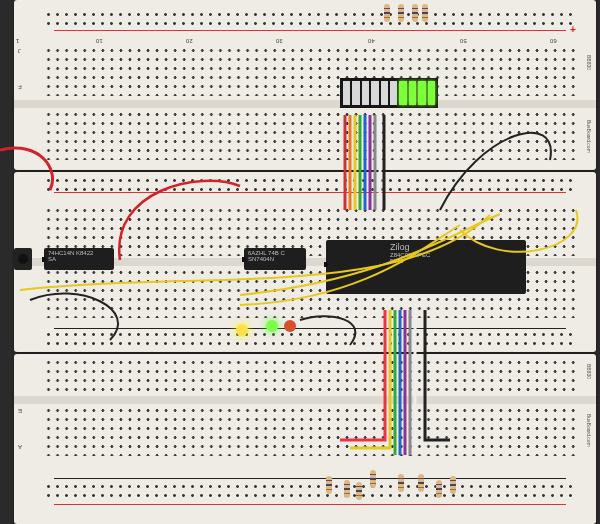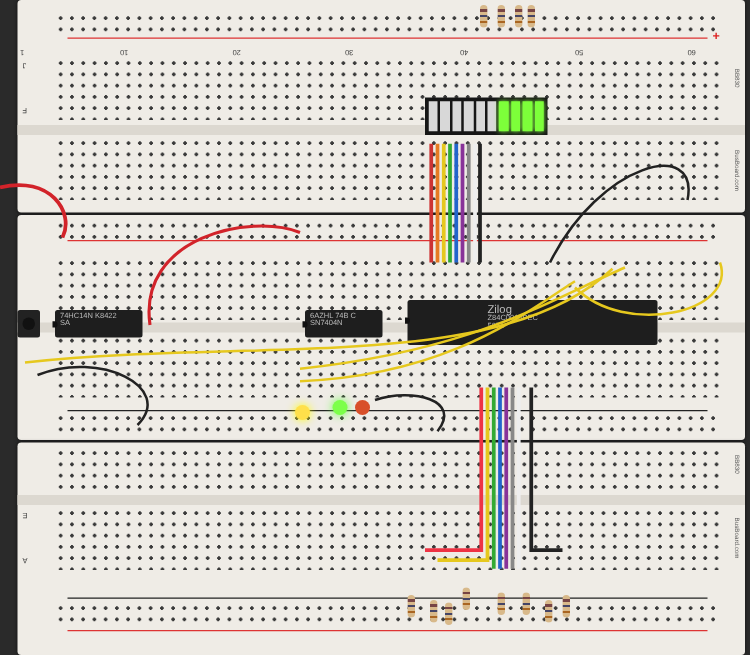--- a/index.html
+++ b/index.html
@@ -72,21 +72,21 @@
   <div class="chip" style="left:30px;top:76px;width:70px;height:22px;">
     <div class="notch"></div>
       <div>74HC14N  K8422</div>
       <div>SA</div>
   </div>
   <div class="chip" style="left:230px;top:76px;width:62px;height:22px;">
     <div class="notch"></div>
       <div>6AZHL 74B C</div>
       <div>SN7404N</div>
   </div>
-  <div class="chip" style="left:312px;top:68px;width:200px;height:36px;">
+  <div class="chip" style="left:312px;top:68px;width:200px;height:54px;">
     <div class="notch"></div>
       <div style="margin-left:60px;font-size:9px;">Zilog</div>
       <div style="margin-left:60px;">Z84C0010PEC</div>
       <div style="margin-left:60px;">5071</div>
   </div>
   <div class="led" style="left:222px;top:152px;background:#ffe04a;box-shadow:0 0 8px #ff0;"></div>
   <div class="led" style="left:252px;top:148px;background:#7cff4a;box-shadow:0 0 8px #6f4;"></div>
   <div class="led" style="left:270px;top:148px;background:#d8502a;"></div>
 </div>
 

